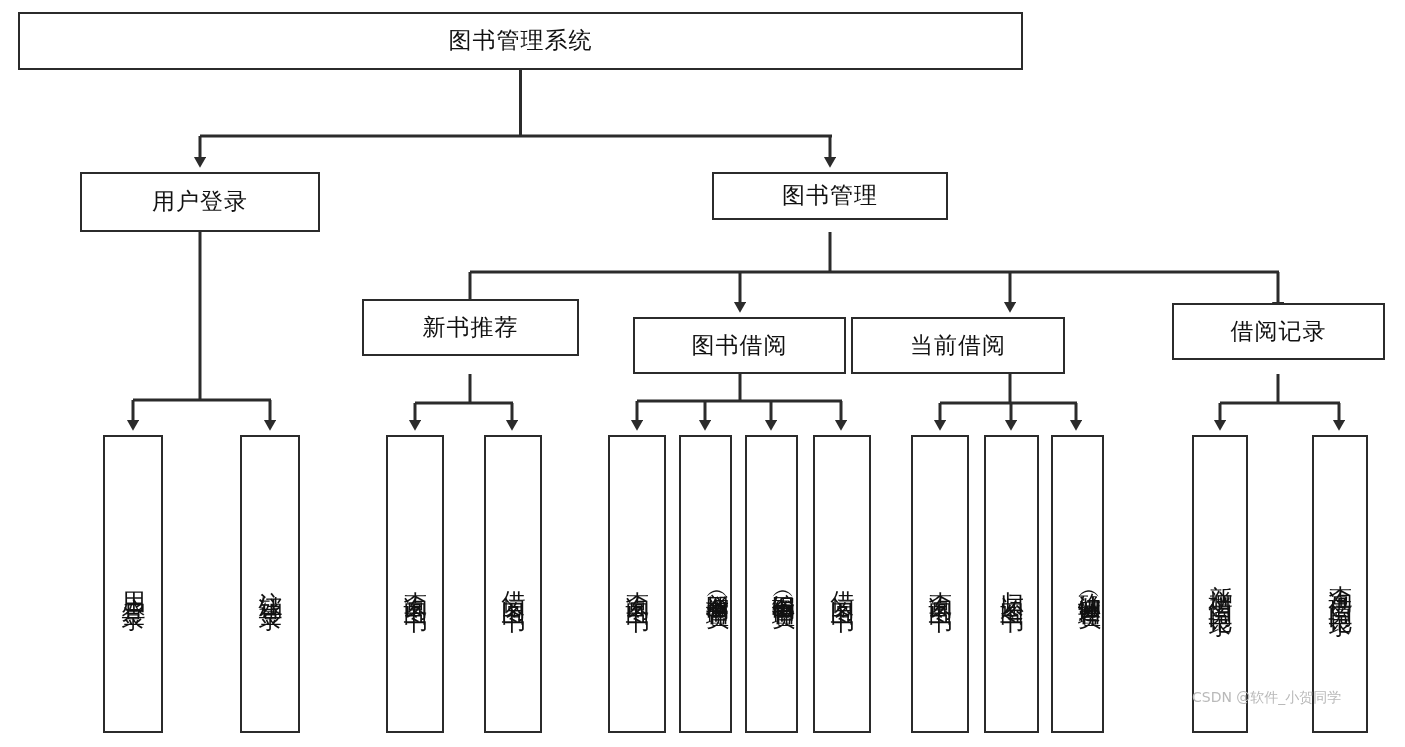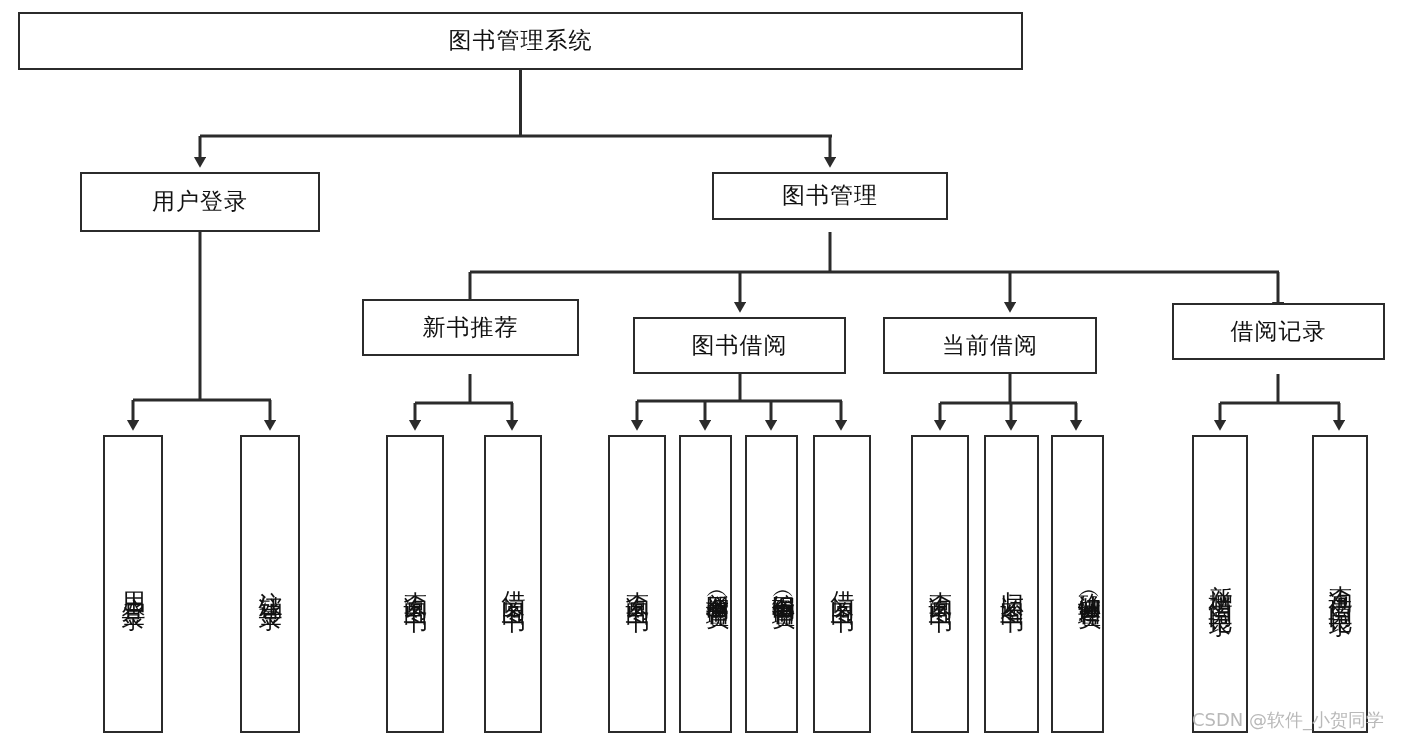--- a/index.html
+++ b/index.html
@@ -56,22 +56,22 @@
     letter-spacing: 2px;
     font-size: 23px;
     align-items: flex-start;
   }
   .node.v span {
     display: inline-block;
   }
   .watermark {
     position: absolute;
     left: 1192px;
-    top: 708px;
-    font-size: 18px;
+    top: 689px;
+    font-size: 14px;
     color: #b9b9b9;
     white-space: nowrap;
     z-index: 5;
     font-family: "DejaVu Sans", "Liberation Sans", sans-serif;
   }
 </style>
 </head>
 <body>
 
 <div id="canvas">
@@ -138,21 +138,21 @@
   <div class="node h" style="left:712px; top:172px; width:236px; height:48px;">
     <span>图书管理</span>
   </div>
 
   <div class="node h" style="left:362px; top:299px; width:217px; height:57px;">
     <span>新书推荐</span>
   </div>
   <div class="node h" style="left:633px; top:317px; width:213px; height:57px;">
     <span>图书借阅</span>
   </div>
-  <div class="node h" style="left:883px; top:317px; width:214px; height:57px;">
+  <div class="node h" style="left:851px; top:317px; width:214px; height:57px;">
     <span>当前借阅</span>
   </div>
   <div class="node h" style="left:1172px; top:303px; width:213px; height:57px;">
     <span>借阅记录</span>
   </div>
 
   <div class="node v" style="left:103px; top:435px; width:60px; height:298px;">
     <span>用户登录</span>
   </div>
   <div class="node v" style="left:240px; top:435px; width:60px; height:298px;">

